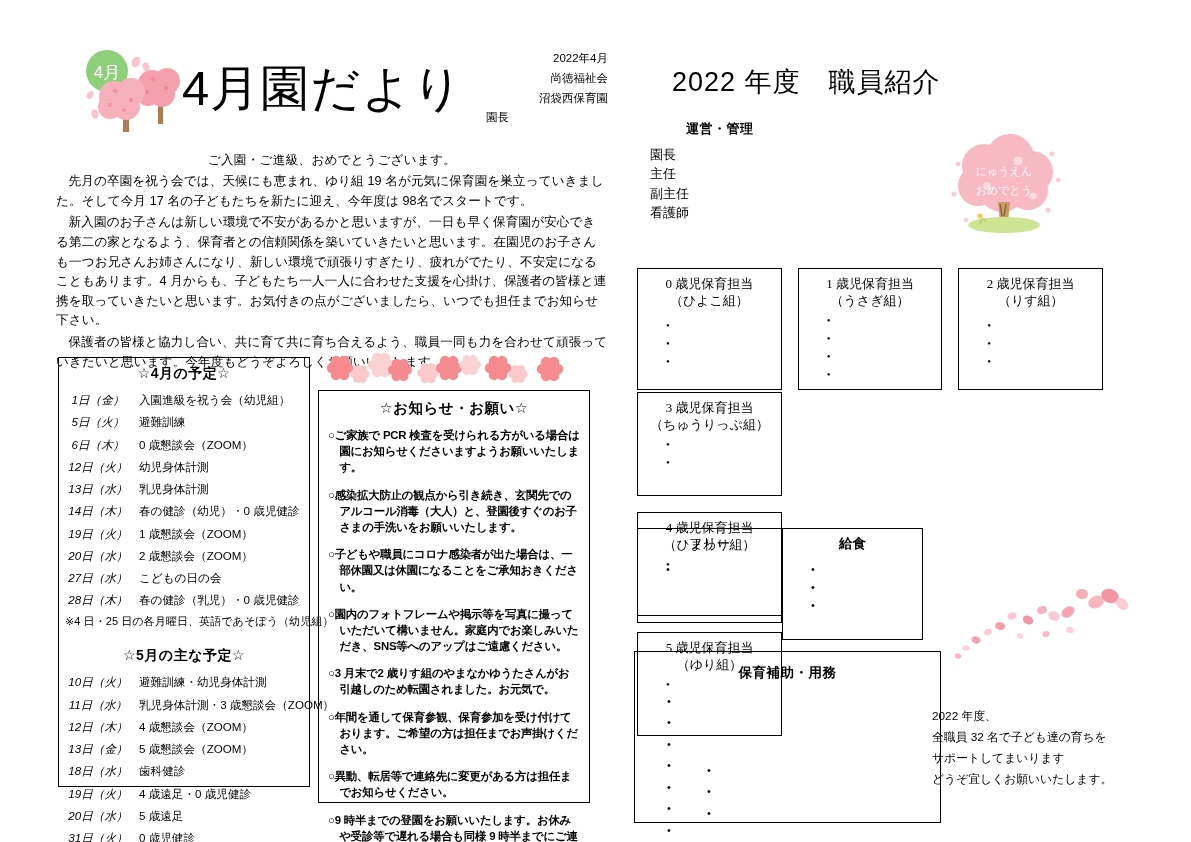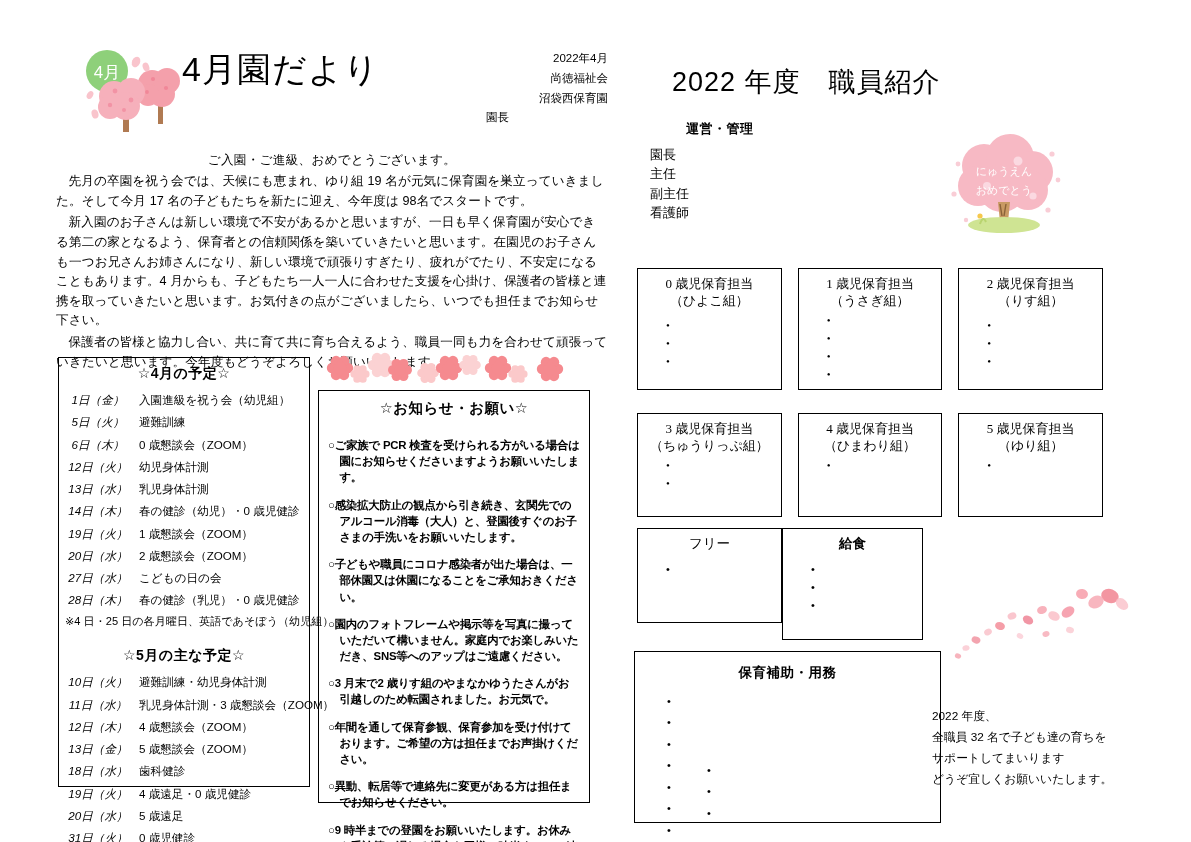--- a/index.html
+++ b/index.html
@@ -34,22 +34,22 @@
   .logo-art {
     position: absolute;
     left: 18px;
     top: 2px;
     width: 112px;
     height: 88px;
   }
   .main-title {
     position: absolute;
     left: 126px;
-    top: 6px;
-    font-size: 34px;
+    top: 18px;
+    font-size: 49px;
     letter-spacing: 1px;
     line-height: 1;
     font-weight: 400;
     white-space: nowrap;
   }
   .issue-meta {
     position: absolute;
     right: 0px;
     top: 3px;
     width: 122px;
@@ -135,21 +135,21 @@
     height: 413px;
     border: 1.6px solid #000;
     box-sizing: border-box;
     padding: 8px 9px 6px 9px;
   }
   .notice-head {
     text-align: center;
     font-weight: bold;
     font-size: 14.5px;
     letter-spacing: .5px;
-    margin-bottom: 19px;
+    margin-bottom: 9px;
   }
   .notice-item {
     font-size: 11.4px;
     font-weight: bold;
     line-height: 1.42;
     margin-bottom: 11px;
     text-indent: -1em;
     padding-left: 1em;
     letter-spacing: -0.2px;
   }
@@ -197,21 +197,22 @@
     position: absolute;
     left: 17px;
     top: 222px;
     width: 466px;
   }
   .grid-row {
     display: flex;
     gap: 16px;
   }
   .grid-row.r2 {
-    margin-top: 23px;
+    margin-top: 2px;
+    flex-direction: column;
   }
   .class-card {
     width: 145px;
     border: 1.6px solid #000;
     box-sizing: border-box;
     padding: 6px 4px 6px 4px;
     height: 122px;
     font-family: Liberation Serif, serif;
   }
   .class-card .ct {

